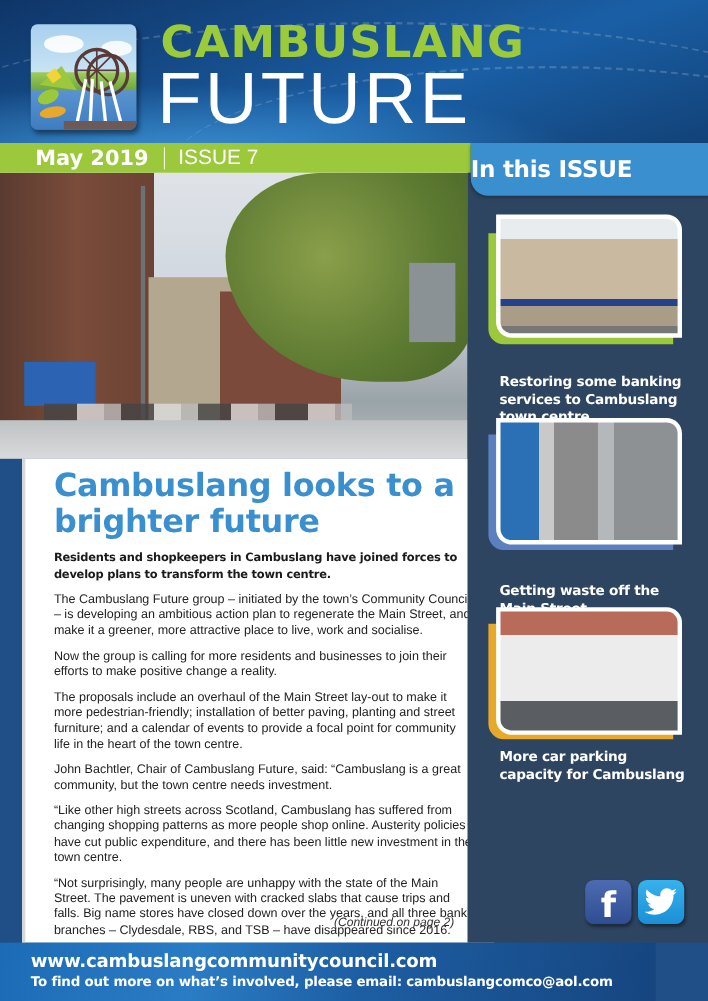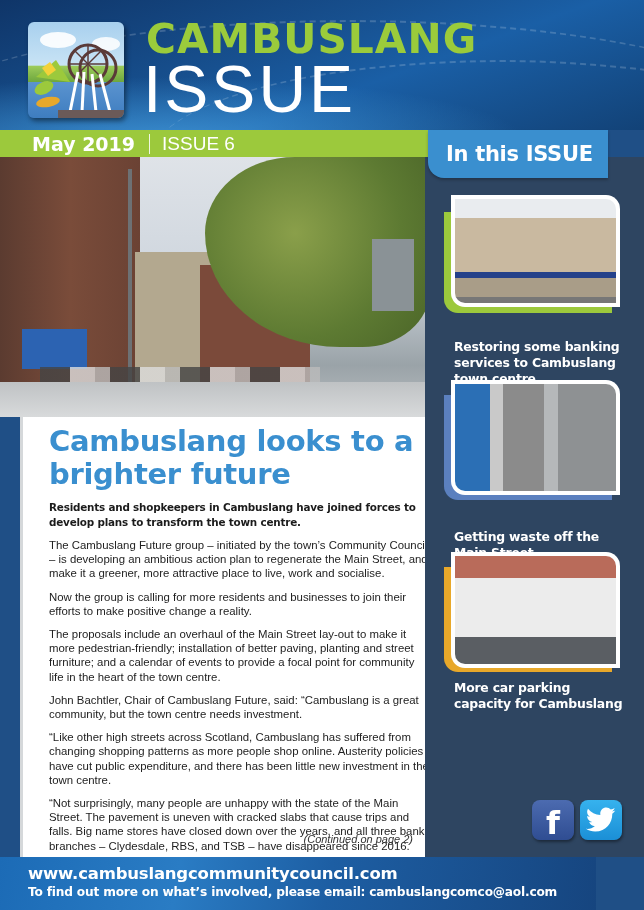--- a/index.html
+++ b/index.html
@@ -66,22 +66,22 @@
     font-family: "DejaVu Sans", sans-serif; font-weight: bold; font-size: 29px; color: #3a8fcf;
     line-height: 33px; letter-spacing: -0.3px; margin-bottom: 9px;
   }
   .lede { font-family: "DejaVu Sans", sans-serif; font-weight: bold; font-size: 10.4px; line-height: 15px; color: #1b1b1b; margin-bottom: 8px; letter-spacing: -0.2px; }
   .para { font-family: "Liberation Sans", sans-serif; font-size: 11.4px; line-height: 14.2px; color: #222; margin-bottom: 9px; }
   .continued { position: absolute; right: 36px; bottom: 12px; font-family: "Liberation Sans", sans-serif; font-style: italic; font-size: 11px; color: #333; }
 
   
   .sidebar { position: absolute; left: 425px; top: 157px; width: 219px; height: 700px; background: #2e4561; }
   .issue-tab {
-    position: absolute; left: 428px; top: 130px; width: 180px; height: 48px;
-    background: #3a8fcf; border-radius: 0 0 0 16px; display: flex; align-items: center; padding-left: 18px;
+    position: absolute; left: 428px; top: 130px; width: 216px; height: 48px;
+    background: #3a8fcf; border-radius: 0 0 0 16px; display: flex; align-items: center; 
     box-shadow: 0 2px 3px rgba(0,0,0,0.25);
   }
   .issue-tab span { font-family: "DejaVu Sans", sans-serif; font-weight: bold; font-size: 21px; color: #fff; letter-spacing: -0.3px; }
 
   .card { position: absolute; left: 444px; width: 176px; }
   .card .accent { position: absolute; left: 0; width: 168px; border-radius: 0 0 0 14px; }
   .card .frame {
     position: absolute; left: 7px; width: 169px; background: #fff; padding: 4px;
     border-radius: 0 14px 0 14px;
   }
@@ -134,27 +134,27 @@
         <line x1="64" y1="52" x2="68" y2="90"></line>
           <line x1="72" y1="52" x2="82" y2="90"></line>
       </g>
       <polygon points="14,46 22,40 28,48 20,54" fill="#f3d23a"></polygon>
       <ellipse cx="16" cy="66" rx="10" ry="6" fill="#9cc93c" transform="rotate(-25 16 66)"></ellipse>
       <ellipse cx="20" cy="80" rx="12" ry="5" fill="#e8a82a" transform="rotate(-10 20 80)"></ellipse>
       <rect x="30" y="88" width="66" height="8" fill="#6b5a58"></rect>
     </svg>
   </div>
   <div class="title-top">CAMBUSLANG</div>
-  <div class="title-bottom">ISSUE</div>
+  <div class="title-bottom">FUTURE</div>
 </div>
 
 <div class="datebar">
   <span class="date">May 2019</span>
   <span class="sep"></span>
-  <span class="issue">ISSUE 6</span>
+  <span class="issue">ISSUE 7</span>
 </div>
 
 <div class="hero">
   <div class="bld1"></div>
   <div class="bld2"></div>
   <div class="bld3"></div>
   <div class="tree"></div>
   <div class="shopfront"></div>
   <div class="pole"></div>
   <div class="sign"></div>

